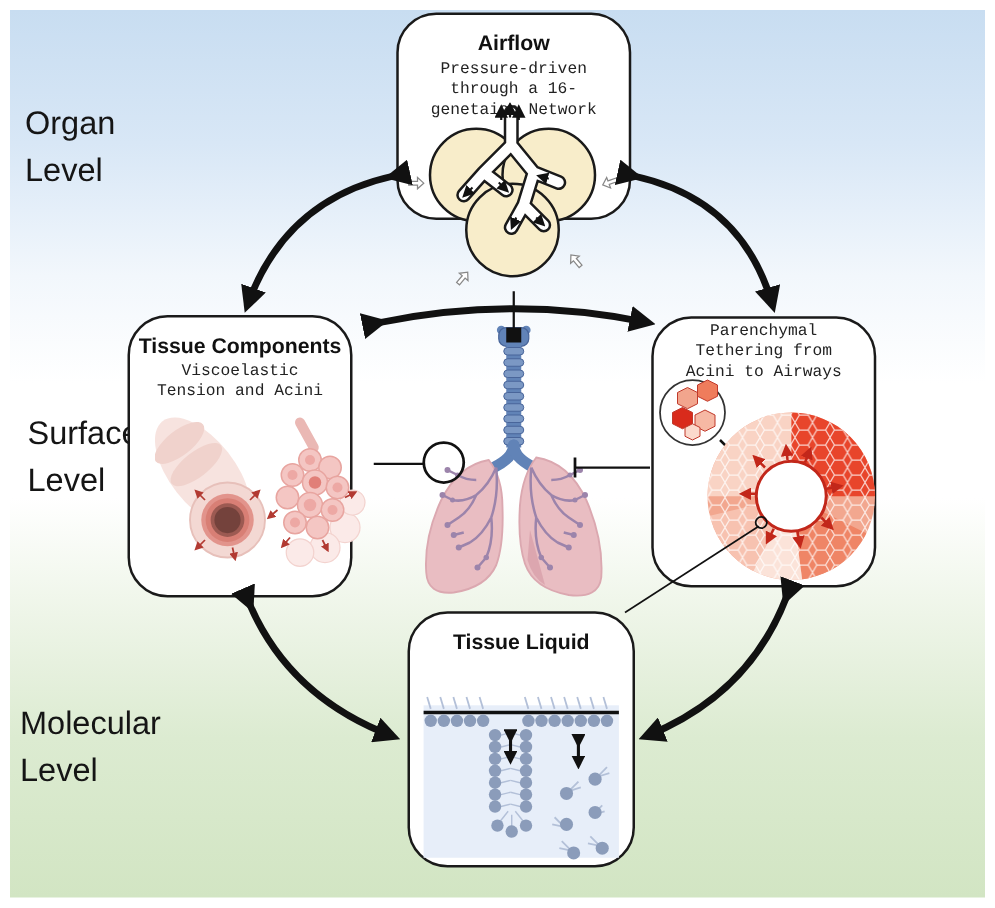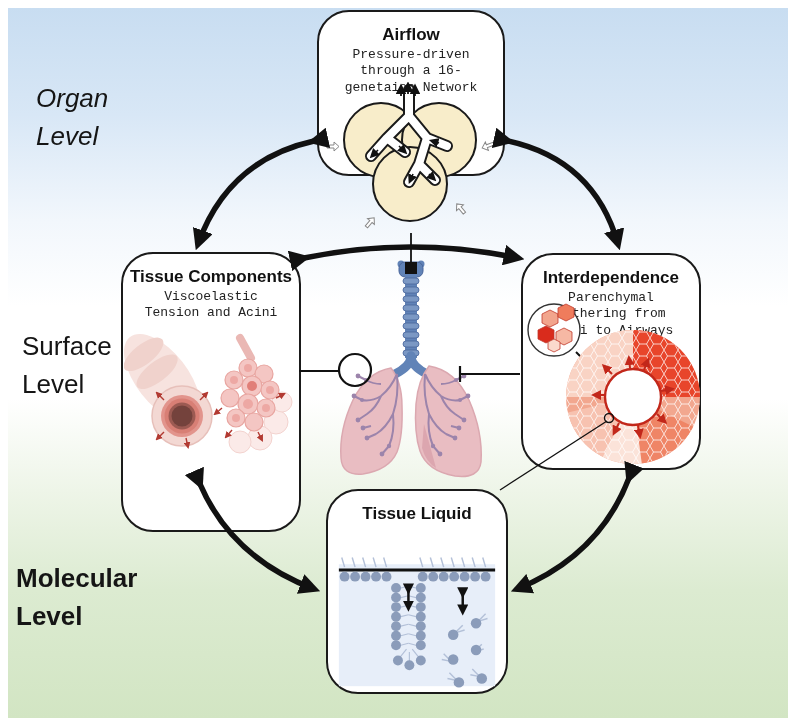--- a/index.html
+++ b/index.html
@@ -1,26 +1,26 @@
 <!DOCTYPE html>
 <html><head>
 <meta charset="utf-8">
 <style>
   html,body{margin:0;padding:0;}
   body{font-family:"Liberation Sans",sans-serif;background:#ffffff;}
   #stage{position:relative;width:796px;height:726px;background:#ffffff;overflow:hidden;}
   #bg{position:absolute;left:8px;top:8px;right:8px;bottom:8px;
       background:linear-gradient(180deg,#c8ddf1 0%,#d8e7f6 15%,#f2f7fc 30%,#ffffff 42%,#ffffff 55%,#eef5e8 68%,#dcebd1 82%,#d2e5c3 100%);}
   .level-label{position:absolute;font-size:26px;line-height:1.45;color:#151515;white-space:pre-line;}
-  #level-organ{left:36px;top:80px;font-style:italic;}
+  #level-organ{left:20px;top:80px;}
   #level-tissue{left:22px;top:328px;}
-  #level-molecular{left:16px;top:560px;font-weight:bold;}
+  #level-molecular{left:16px;top:560px;}
   .box{position:absolute;background:#ffffff;border:2.2px solid #1a1a1a;border-radius:32px;text-align:center;box-sizing:border-box;}
   #box-airflow{left:317px;top:10px;width:188px;height:166px;}
-  #box-tissue{left:121px;top:252px;width:180px;height:280px;}
+  #box-tissue{left:102px;top:252px;width:180px;height:226px;}
   #box-inter{left:521px;top:253px;width:180px;height:217px;}
   #box-lining{left:326px;top:489px;width:182px;height:205px;}
   .box-title{font-weight:bold;font-size:17px;color:#111;margin-top:13px;}
   .box-subtitle{font-size:13px;line-height:1.25;color:#222;margin-top:2px;padding:0 12px;font-family:Liberation Mono, monospace;}
   .illustration{position:absolute;}
   #ill-airflow{left:321px;top:82px;}
   #ill-tissue{left:124px;top:330px;}
   #ill-inter{left:524px;top:296px;}
   #ill-lining{left:335px;top:549px;}
   #ill-lungs{left:303px;top:256px;}
@@ -43,21 +43,20 @@
     <div class="box-title">Airflow</div>
     <div class="box-subtitle">Pressure-driven through a 16-genetaion Network</div>
   </div>
 
   <div class="box" id="box-tissue">
     <div class="box-title">Tissue Components</div>
     <div class="box-subtitle">Viscoelastic Tension and Acini</div>
   </div>
 
   <div class="box" id="box-inter">
-    <div class="box-title">Interdependence</div>
     <div class="box-subtitle">Parenchymal Tethering from Acini to Airways</div>
   </div>
 
   <div class="box" id="box-lining">
     <div class="box-title">Tissue Liquid</div>
   </div>
 
   <svg class="illustration" id="ill-airflow" width="180" height="148" viewBox="0 0 180 148">
     <defs>
       <marker id="mA" markerWidth="6" markerHeight="6" refX="4" refY="3" orient="auto">

